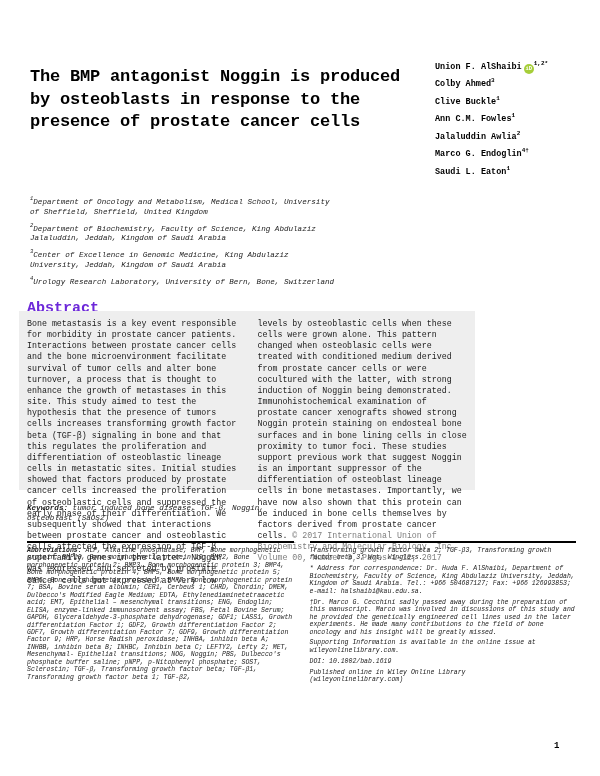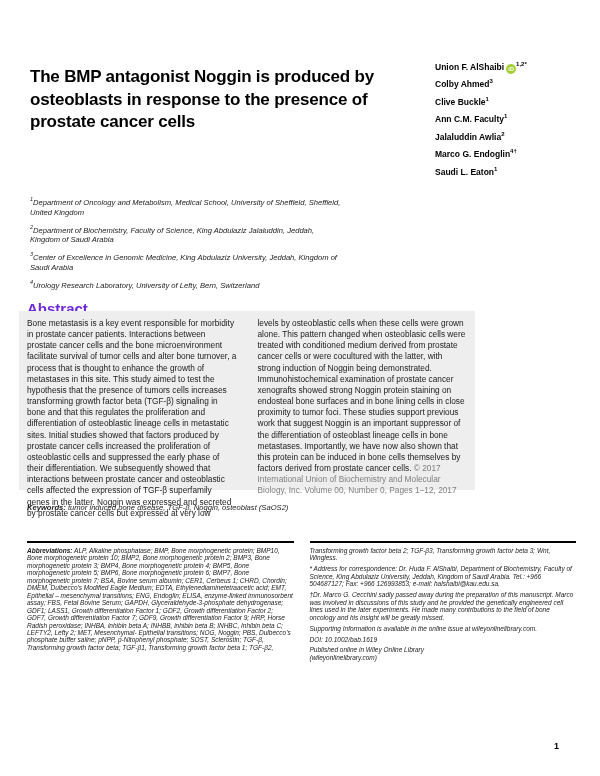--- a/index.html
+++ b/index.html
@@ -1,18 +1,18 @@
 <!DOCTYPE html>
 <html><head>
 <meta charset="utf-8">
 <style>
   html,body{margin:0;padding:0;background:#ffffff;}
   .page{
     position:relative;width:600px;height:776px;background:#ffffff;
-    font-family:Liberation Sans, sans-serif;color:#111;overflow:hidden;
+    font-family:Liberation Mono, monospace;color:#111;overflow:hidden;
   }
   .title{
     position:absolute;left:30px;top:55px;width:392px;
     font-size:17px;font-weight:bold;line-height:1.32;color:#000;letter-spacing:-0.2px;
   }
   .authors{
     position:absolute;left:435px;top:57px;width:160px;
     font-size:8.5px;font-weight:bold;line-height:14.6px;color:#000;
   }
   .authors sup{font-size:6px;font-weight:bold;}
@@ -65,31 +65,31 @@
 <body>
 
 <div class="page">
 
   <h1 class="title">The BMP antagonist Noggin is produced by osteoblasts in response to the presence of prostate cancer cells</h1>
 
   <div class="authors">
     <div><span>Union F. AlShaibi</span><span class="orcid">iD</span><sup>1,2*</sup></div>
     <div><span>Colby Ahmed</span><sup>3</sup></div>
     <div><span>Clive Buckle</span><sup>1</sup></div>
-    <div><span>Ann C.M. Faculty</span><sup>1</sup></div>
+    <div><span>Ann C.M. Fowles</span><sup>1</sup></div>
     <div><span>Jalaluddin Awlia</span><sup>2</sup></div>
     <div><span>Marco G. Endoglin</span><sup>4†</sup></div>
     <div><span>Saudi L. Eaton</span><sup>1</sup></div>
   </div>
 
   <div class="affils">
     <p class="affil"><sup>1</sup><span>Department of Oncology and Metabolism, Medical School, University of Sheffield, Sheffield, United Kingdom</span></p>
     <p class="affil"><sup>2</sup><span>Department of Biochemistry, Faculty of Science, King Abdulaziz Jalaluddin, Jeddah, Kingdom of Saudi Arabia</span></p>
     <p class="affil"><sup>3</sup><span>Center of Excellence in Genomic Medicine, King Abdulaziz University, Jeddah, Kingdom of Saudi Arabia</span></p>
-    <p class="affil"><sup>4</sup><span>Urology Research Laboratory, University of Lefty, Bern, Switzerland</span></p>
+    <p class="affil"><sup>4</sup><span>Urology Research Laboratory, University of Bern, Bone, Switzerland</span></p>
   </div>
 
   <h2 class="abstract-heading">Abstract</h2>
 
   <div class="abstract-box">
     <div class="abs-col">Bone metastasis is a key event responsible for morbidity in prostate cancer patients. Interactions between prostate cancer cells and the bone microenvironment facilitate survival of tumor cells and alter bone turnover, a process that is thought to enhance the growth of metastases in this site. This study aimed to test the hypothesis that the presence of tumors cells increases transforming growth factor beta (TGF-β) signaling in bone and that this regulates the proliferation and differentiation of osteoblastic lineage cells in metastatic sites. Initial studies showed that factors produced by prostate cancer cells increased the proliferation of osteoblastic cells and suppressed the early phase of their differentiation. We subsequently showed that interactions between prostate cancer and osteoblastic cells affected the expression of TGF-β superfamily genes in the latter. Noggin was expressed and secreted by prostate cancer cells but expressed at very low</div>
     <div class="abs-col">
       <span>levels by osteoblastic cells when these cells were grown alone. This pattern changed when osteoblasic cells were treated with conditioned medium derived from prostate cancer cells or were cocultured with the latter, with strong induction of Noggin being demonstrated. Immunohistochemical examination of prostate cancer xenografts showed strong Noggin protein staining on endosteal bone surfaces and in bone lining cells in close proximity to tumor foci. These studies support previous work that suggest Noggin is an important suppressor of the differentiation of osteoblast lineage cells in bone metastases. Importantly, we have now also shown that this protein can be induced in bone cells themselves by factors derived from prostate cancer cells.</span>
       <span class="abs-copy">© 2017 International Union of Biochemistry and Molecular Biology, Inc. Volume 00, Number 0, Pages 1–12, 2017</span>
     </div>

